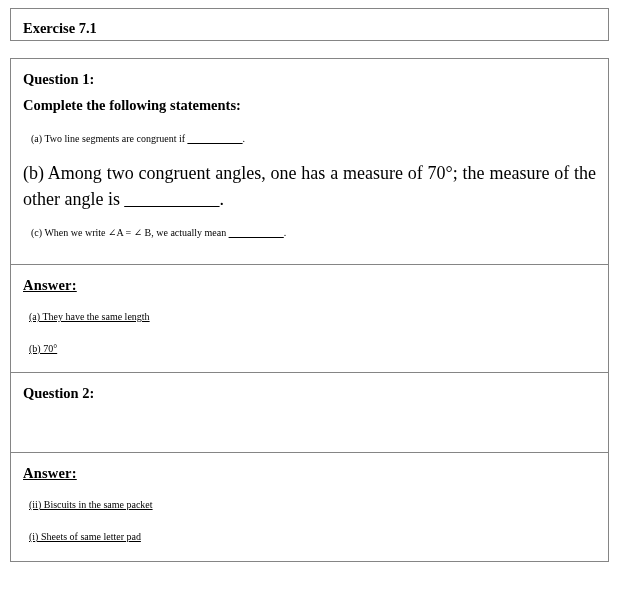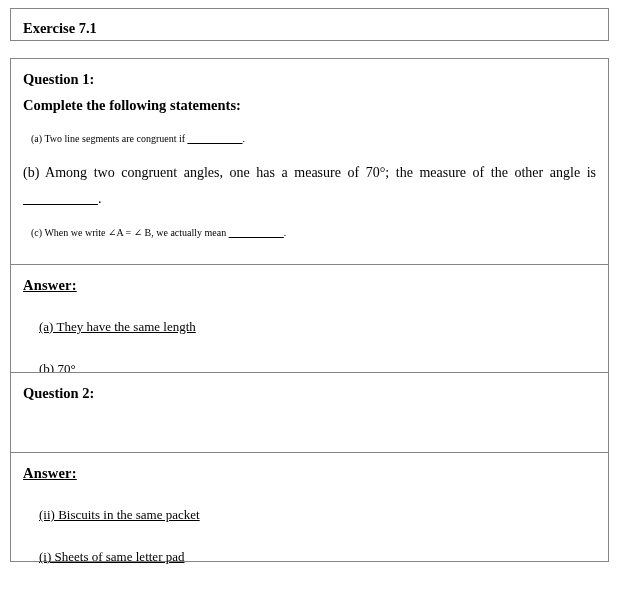--- a/index.html
+++ b/index.html
@@ -68,37 +68,37 @@
     font-size: 14.5px;
     line-height: 26px;
     margin: 0;
   }
   .stmt {
     font-size: 10px;
     line-height: 26px;
     margin: 8px;
   }
   .stmt-justify {
-    font-size: 14px;
+    font-size: 18px;
     line-height: 26px;
     margin: 0;
     text-align: justify;
     text-align-last: left;
   }
   .ans-hdr {
     font-weight: bold;
     font-size: 14.5px;
     line-height: 26px;
     margin: 0;
     letter-spacing: 0.2px;
   }
   .ans-line {
-    font-size: 13px;
+    font-size: 10px;
     line-height: 26px;
-    margin: 16px;
+    margin: 6px;
   }
   .blank {
     text-decoration: underline;
     letter-spacing: 0.5px;
   }
 
   
   .q-section {
     padding: 7px 12px 10px 12px;
   }

